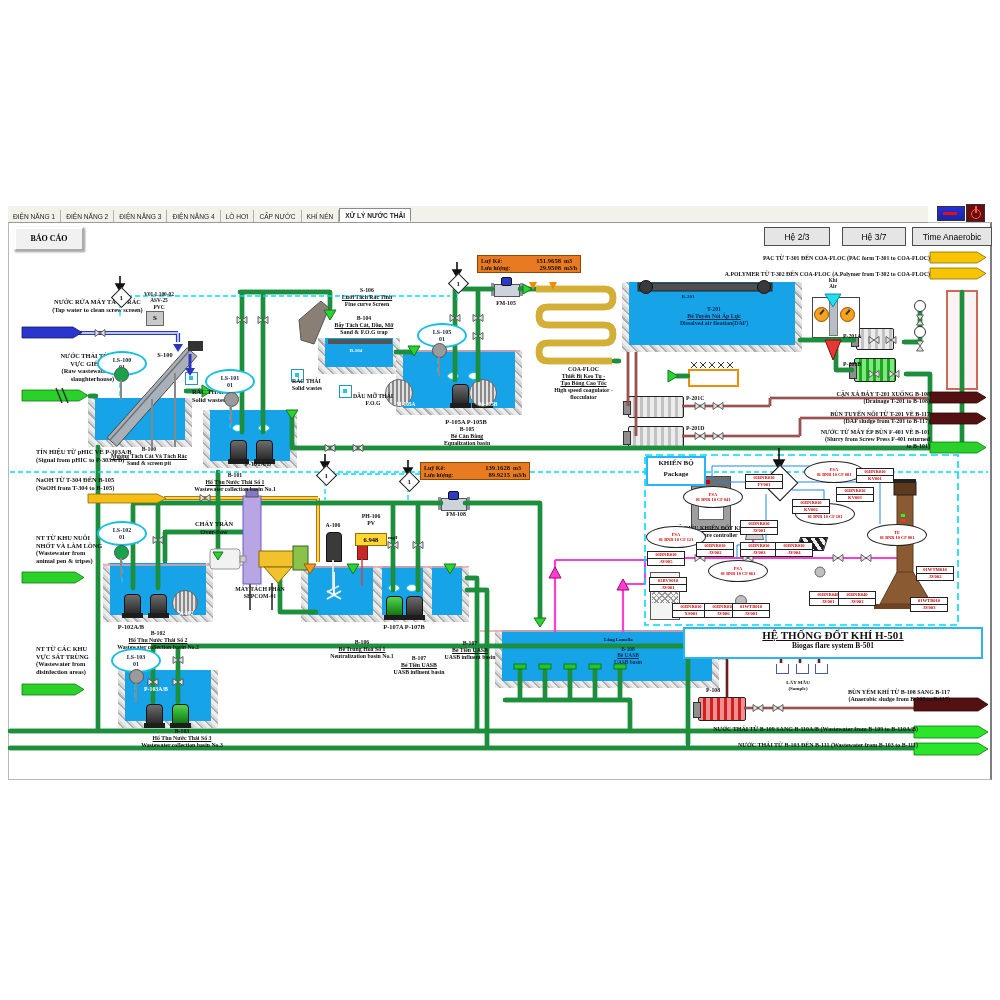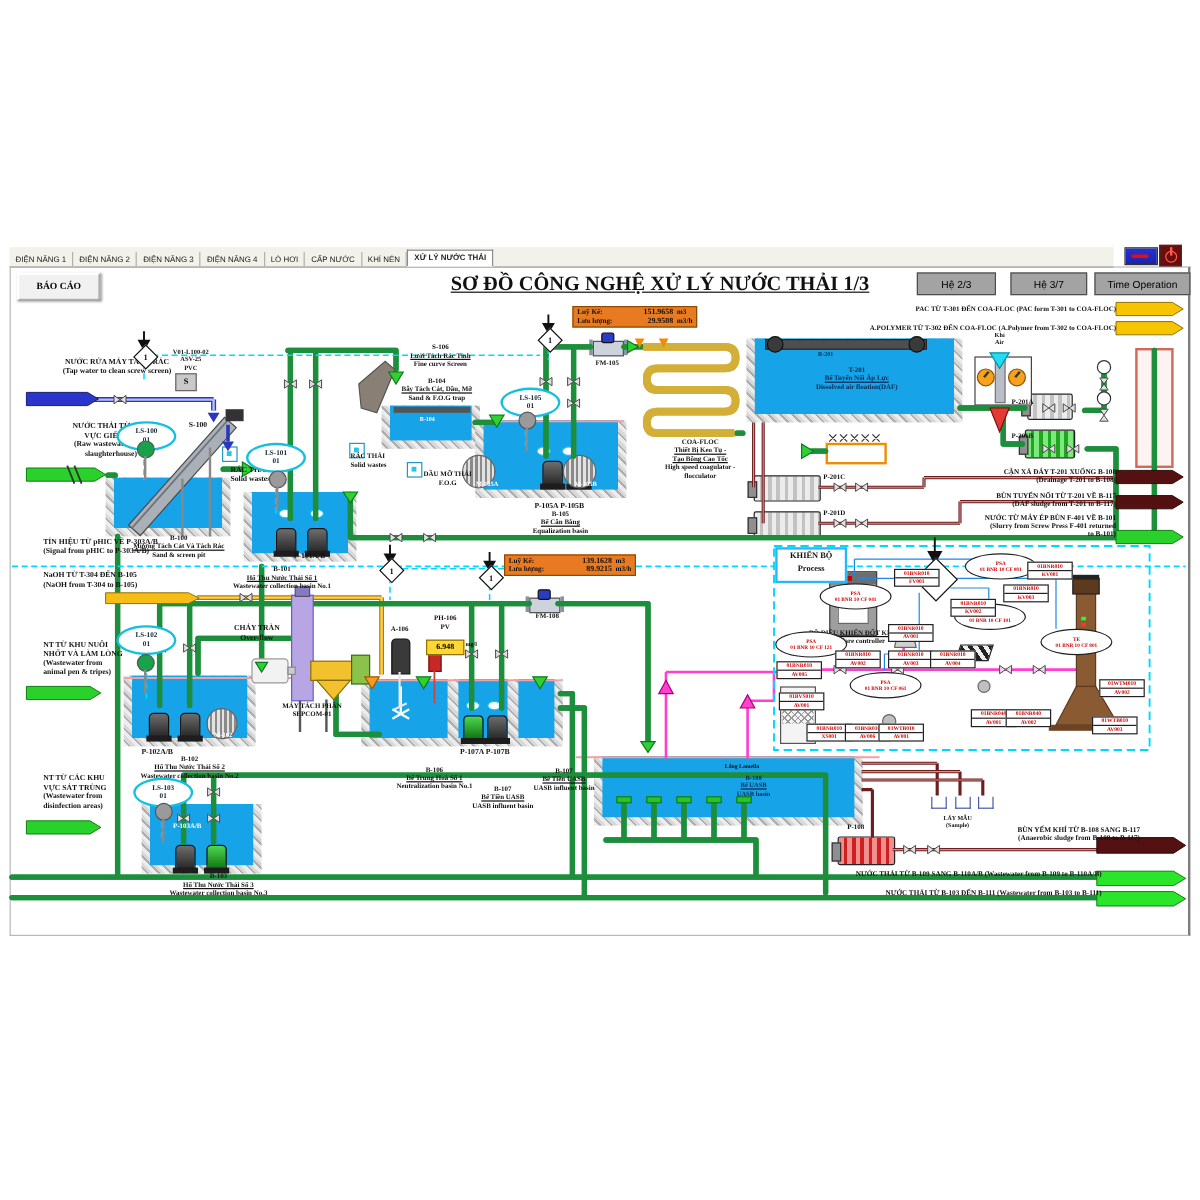--- a/index.html
+++ b/index.html
@@ -3,21 +3,21 @@
 <meta charset="utf-8">
 <style>
   html,body{margin:0;padding:0;background:#fff}
   #screen{position:relative;width:1000px;height:1000px;background:#fff;overflow:hidden;font-family:"Liberation Serif",serif}
   .abs{position:absolute}
   #frame{position:absolute;left:8px;top:222px;width:981px;height:556px;border:1px solid #b8b8b8;border-right:2px solid #7d7d7d;background:#fff}
   #tabbar{position:absolute;left:8px;top:206px;width:920px;height:16px;background:#f2f1ea;border-bottom:1px solid #9a9a9a;display:flex;align-items:flex-end;font-family:"Liberation Sans",sans-serif}
   .tab{font-size:6.6px;padding:3px 5px 2px;border-right:1px solid #b0b0b0;color:#222;white-space:nowrap;cursor:pointer}
   .tab.active{background:#fff;border:1px solid #8a8a8a;border-bottom:1px solid #fff;font-weight:bold}
   .btn3d{position:absolute;background:#f1f1f1;border:2px outset #fff;box-shadow:1px 1px 2px #999;font-weight:bold;text-align:center;cursor:pointer}
-  .btnflat{position:absolute;background:#a3a3a3;border:1px solid #4d4d4d;font-family:"Liberation Sans",sans-serif;font-size:8.5px;color:#000;display:flex;align-items:center;justify-content:center;cursor:pointer}
+  .btnflat{position:absolute;background:#e5e5e5;border:1px solid #4d4d4d;font-family:"Liberation Sans",sans-serif;font-size:8.5px;color:#000;display:flex;align-items:center;justify-content:center;cursor:pointer}
   #title{position:absolute;left:340px;top:227px;width:420px;text-align:center;font-weight:bold;font-size:17px;text-decoration:underline;color:#111}
   #subtitle{position:absolute;left:340px;top:246px;width:420px;text-align:center;font-weight:bold;font-size:12px;color:#111}
   .tank{position:absolute;box-sizing:border-box;padding:0 7px 7px;background:repeating-linear-gradient(45deg,#ececec 0 3px,#adadad 3px 4.5px,#d8d8d8 4.5px 7px)}
   .water{width:100%;height:100%;background:#16a3e8}
   .col{position:absolute;background:repeating-linear-gradient(45deg,#ececec 0 3px,#adadad 3px 4.5px,#d8d8d8 4.5px 7px)}
   .lbl{position:absolute;font-weight:bold;line-height:1.2;color:#111}
   .lbl div{white-space:nowrap}
   .u{text-decoration:underline}
   .oval{position:absolute;width:46px;height:21px;border:2px solid #14c0de;border-radius:50%;background:#fff;display:flex;flex-direction:column;align-items:center;justify-content:center;font-size:6px;font-weight:bold;color:#123;line-height:1.05}
   .lsball{position:absolute;width:13px;height:13px;border-radius:50%;border:1px solid #555}
@@ -67,24 +67,23 @@
       <div class="tab">ĐIỆN NĂNG 4</div>
       <div class="tab">LÒ HƠI</div>
       <div class="tab">CẤP NƯỚC</div>
       <div class="tab">KHÍ NÉN</div>
       <div class="tab active">XỬ LÝ NƯỚC THẢI</div>
     </div>
   <div class="langbar" style="left:937px;top:206px"></div>
   <div class="pwr" style="left:966px;top:204px"></div>
 
   <div class="btn3d" style="left:14px;top:227px;width:66px;height:20px;font-size:8px;line-height:20px">BÁO CÁO</div>
-  <div id="title">SƠ ĐỒ CÔNG NGHỆ XỬ LÝ NƯỚC THẢI 1/3</div>
   <div class="btnflat" style="left:764px;top:227px;width:64px;height:17px">Hệ 2/3</div>
   <div class="btnflat" style="left:842px;top:227px;width:62px;height:17px">Hệ 3/7</div>
-  <div class="btnflat" style="left:912px;top:227px;width:78px;height:17px">Time Operation</div>
+  <div class="btnflat" style="left:912px;top:227px;width:78px;height:17px">Time Anaerobic</div>
 
   <div class="tank" style="left:88px;top:398px;width:104px;height:49px">
       <div class="water"></div>
     </div>
   <div class="tank" style="left:203px;top:410px;width:94px;height:58px">
       <div class="water"></div>
     </div>
   <div class="tank" style="left:318px;top:338px;width:82px;height:36px">
       <div class="water"></div>
     </div>
@@ -362,21 +361,25 @@
       <span>m3</span>
     <span>Lưu lượng:</span>
       <span class="v">89.9215</span>
       <span>m3/h</span>
   </div>
   <div class="abs" style="left:355px;top:533px;width:30px;height:11px;background:#ffd633;border:1px solid #8a7300;font-size:6.6px;font-weight:bold;text-align:center;line-height:11px">6.948</div>
   <div class="abs" style="left:388px;top:535px;font-size:5px;font-weight:bold">mg/l</div>
 
   <div class="cyanbox" style="left:646px;top:456px;width:56px;height:26px;font-size:7px;line-height:1.5">
     <div>KHIỂN BỘ</div>
-    <div>Process</div>
+    <div>Package</div>
+  </div>
+  <div class="cyanbox" style="left:683px;top:627px;width:296px;height:28px">
+    <div class="u" style="font-size:11px">HỆ THỐNG ĐỐT KHÍ H-501</div>
+    <div style="font-size:7.5px">Biogas flare system B-501</div>
   </div>
 <div class="lbl" style="left: 20px; top: 298px; width: 155px; text-align: center; font-size: 6.4px; color: rgb(17, 17, 17);">
       <div>NƯỚC RỬA MÁY TÁCH RÁC</div>
       <div>(Tap water to clean screw screen)</div>
     </div>
     <div class="lbl" style="left: 130px; top: 291px; width: 58px; text-align: center; font-size: 5.4px; color: rgb(17, 17, 17);">
       <div>V01-L100-02</div>
       <div>ASV-25</div>
       <div>PVC</div>
     </div>

